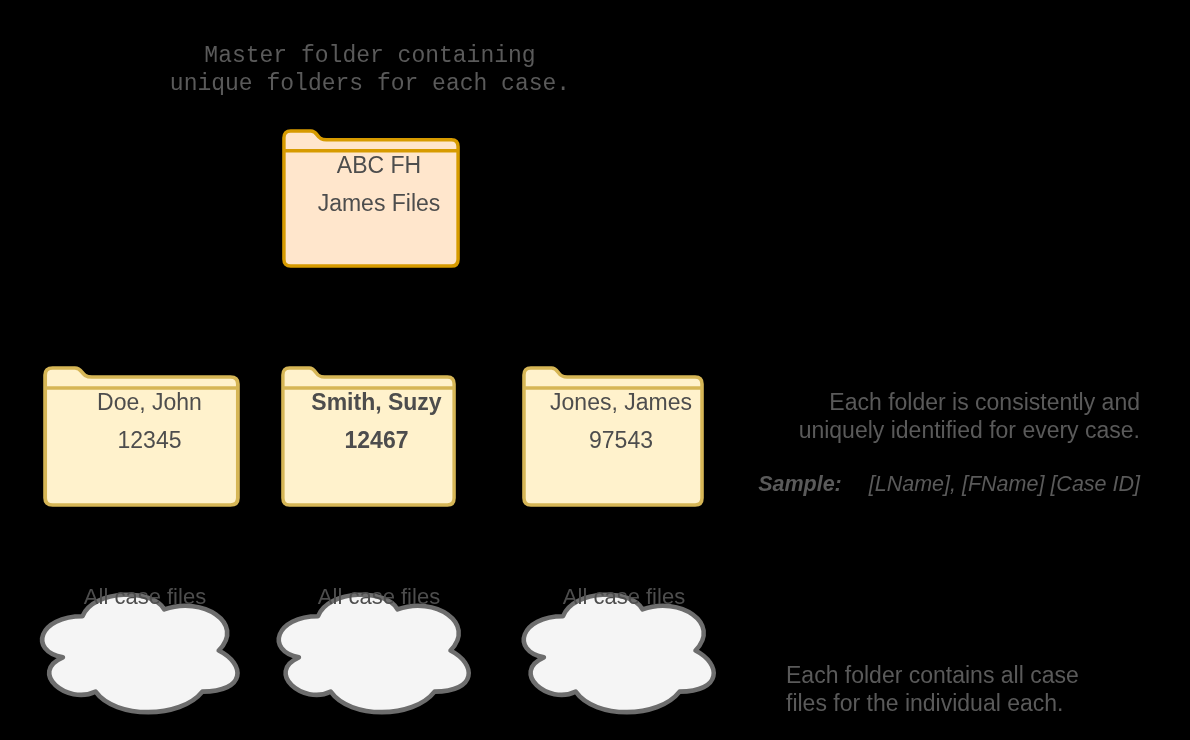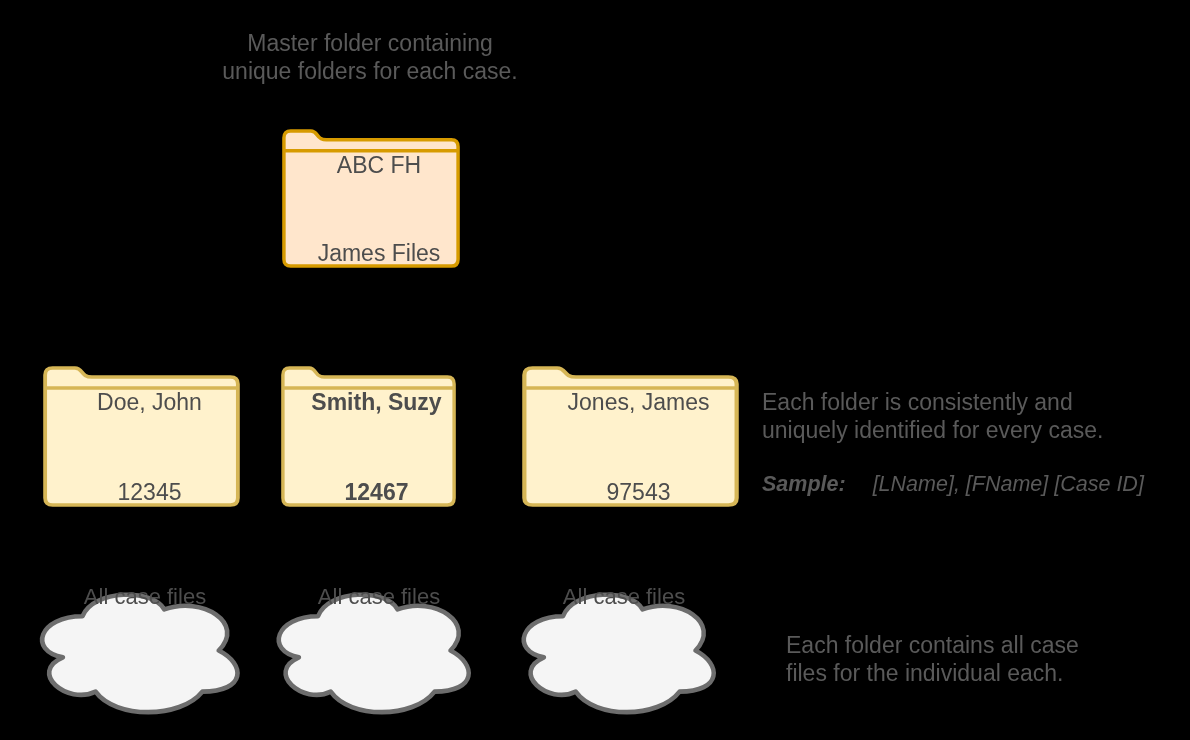--- a/index.html
+++ b/index.html
@@ -42,36 +42,36 @@
   }
   .folder-outline { stroke-width: 3.6; stroke-linejoin: round; }
   .folder-sep    { stroke-width: 3.6; fill: none; }
   .cloud-outline { stroke-width: 4.6; stroke-linejoin: round; }
   .shape-label {
     position: absolute;
     left: 16px; right: 0;
     display: flex;
     flex-direction: column;
     align-items: center;
-    justify-content: space-between;
+    justify-content: flex-start;
     text-align: center;
     color: var(--shape_label_text, #4d4d4d);
     font-size: 23px;
     line-height: 30px;
     gap: 8px;
   }
   .folder .shape-label { top: 21px; bottom: 0; }
   .cloud  .shape-label { top: 0; bottom: 0; font-size: 22px; }
 </style>
 </head>
 <body>
 
 <div class="canvas">
 
-  <div class="note center" style="left:165px; top:29px; width:410px;">
+  <div class="note center" style="left:165px; top:42px; width:410px;font-family:Liberation Mono, monospace;">
     <div>Master folder containing</div>
     <div>unique folders for each case.</div>
   </div>
 
   <div class="shape folder" style="left:282px; top:129px; width:178px; height:139px;">
     <svg class="shape-svg" viewBox="0 0 185 141" preserveAspectRatio="none" aria-hidden="true">
       <path class="folder-outline" style="fill:var(--master_folder_fill); stroke:var(--master_folder_stroke)" d="M 9 2 L 30 2 C 38 2 35 11 46 11 L 176 11 Q 183 11 183 18 L 183 132 Q 183 139 176 139 L 9 139 Q 2 139 2 132 L 2 9 Q 2 2 9 2 Z"></path>
       <path class="folder-sep" style="stroke:var(--master_folder_stroke)" d="M 2 22 L 183 22"></path>
     </svg>
     <div class="shape-label">
@@ -95,32 +95,32 @@
     <svg class="shape-svg" viewBox="0 0 185 141" preserveAspectRatio="none" aria-hidden="true">
       <path class="folder-outline" style="fill:var(--case_folder_fill); stroke:var(--case_folder_stroke)" d="M 9 2 L 30 2 C 38 2 35 11 46 11 L 176 11 Q 183 11 183 18 L 183 132 Q 183 139 176 139 L 9 139 Q 2 139 2 132 L 2 9 Q 2 2 9 2 Z"></path>
       <path class="folder-sep" style="stroke:var(--case_folder_stroke)" d="M 2 22 L 183 22"></path>
     </svg>
     <div class="shape-label">
       <div>Smith, Suzy</div>
       <div>12467</div>
     </div>
   </div>
 
-  <div class="shape folder" style="left:522px; top:366px; width:182px; height:141px;padding-left:35px;">
+  <div class="shape folder" style="left:522px; top:366px; width:182px; height:141px;">
     <svg class="shape-svg" viewBox="0 0 185 141" preserveAspectRatio="none" aria-hidden="true">
       <path class="folder-outline" style="fill:var(--case_folder_fill); stroke:var(--case_folder_stroke)" d="M 9 2 L 30 2 C 38 2 35 11 46 11 L 176 11 Q 183 11 183 18 L 183 132 Q 183 139 176 139 L 9 139 Q 2 139 2 132 L 2 9 Q 2 2 9 2 Z"></path>
       <path class="folder-sep" style="stroke:var(--case_folder_stroke)" d="M 2 22 L 183 22"></path>
     </svg>
     <div class="shape-label">
       <div>Jones, James</div>
       <div>97543</div>
     </div>
   </div>
 
-  <div class="note" style="left:762px; top:388px; width:420px;">
+  <div class="note" style="left:720px; top:388px; width:420px;text-align:right;">
     <div>Each folder is consistently and</div>
     <div>uniquely identified for every case.</div>
     <div class="sample-row">
       <span class="sample-prefix">Sample:</span><span class="sample-value">[LName], [FName] [Case ID]</span>
     </div>
   </div>
 
   <div class="shape cloud" style="left:28px; top:582px; width:218px; height:137px;">
     <svg class="shape-svg" viewBox="0 0 215 138" preserveAspectRatio="none" aria-hidden="true">
       <path class="cloud-outline" style="fill:var(--cloud_fill); stroke:var(--cloud_stroke)" d="M 53.75 34.5 C 10.75 34.5 0 69 34.4 75.9 C 0 91.1 38.7 124.2 66.65 110.4 C 86 138 150.5 138 172 110.4 C 215 110.4 215 82.8 188.1 69 C 215 41.4 172 13.8 134.4 27.6 C 123.6 6.9 64.5 6.9 53.75 34.5 Z"></path>
@@ -141,18 +141,18 @@
 
   <div class="shape cloud" style="left:510px; top:582px; width:212px; height:137px;">
     <svg class="shape-svg" viewBox="0 0 215 138" preserveAspectRatio="none" aria-hidden="true">
       <path class="cloud-outline" style="fill:var(--cloud_fill); stroke:var(--cloud_stroke)" d="M 53.75 34.5 C 10.75 34.5 0 69 34.4 75.9 C 0 91.1 38.7 124.2 66.65 110.4 C 86 138 150.5 138 172 110.4 C 215 110.4 215 82.8 188.1 69 C 215 41.4 172 13.8 134.4 27.6 C 123.6 6.9 64.5 6.9 53.75 34.5 Z"></path>
     </svg>
     <div class="shape-label">
       <div>All case files</div>
     </div>
   </div>
 
-  <div class="note" style="left:786px; top:631px; width:400px;">
+  <div class="note" style="left:786px; top:661px; width:400px;">
     <div>Each folder contains all case</div>
     <div>files for the individual each.</div>
   </div>
 
 </div>
 
 </body></html>

